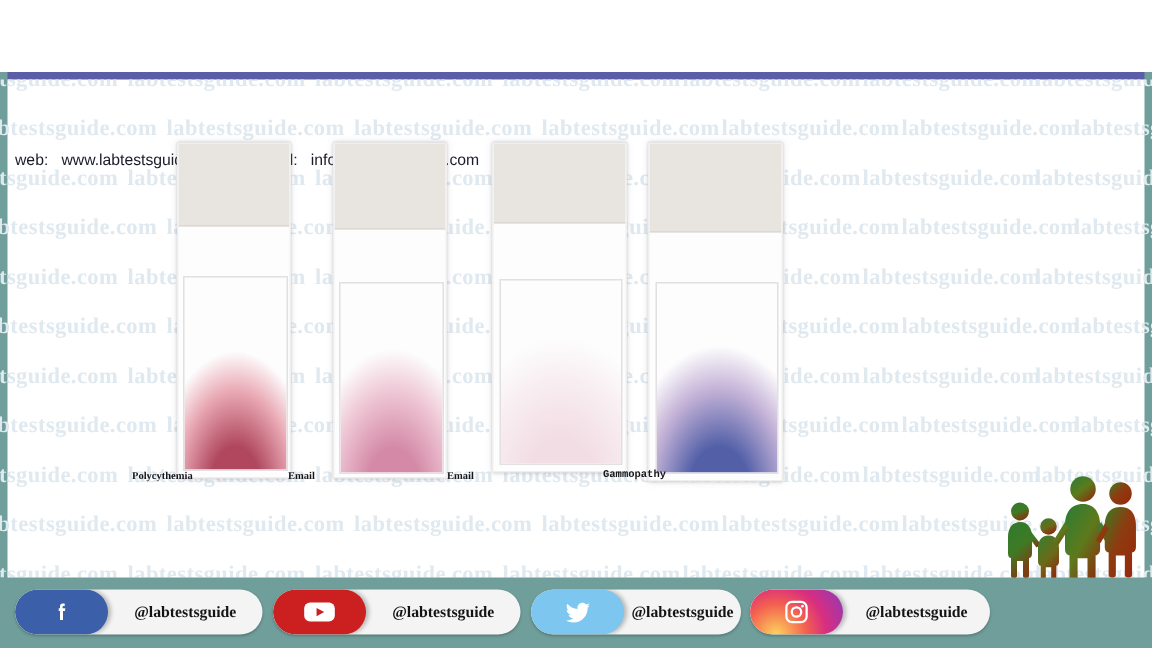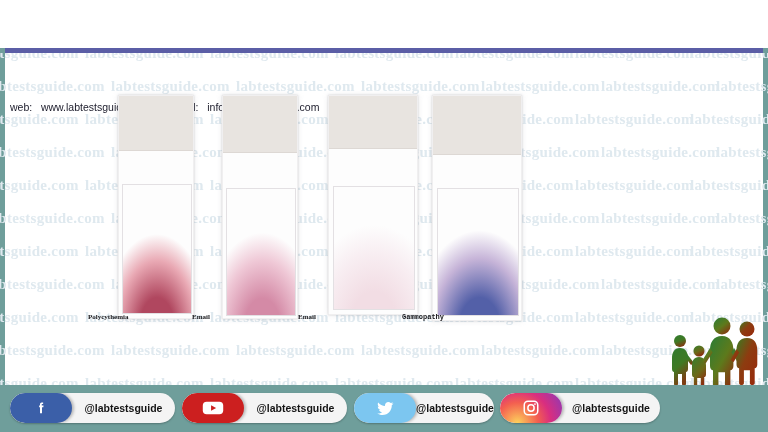--- a/index.html
+++ b/index.html
@@ -113,21 +113,21 @@
   .badge-icon{
     position:absolute;left:0;top:0;width:62px;height:30px;
     border-radius:15px;
     display:flex;align-items:center;justify-content:center;
     box-shadow:2px 0 3px rgba(0,0,0,.25);
     z-index:2;
   }
   .badge-handle{
     position:absolute;left:62px;top:0;right:0;height:30px;
     display:flex;align-items:center;justify-content:center;
-    font-family:Liberation Sans, sans-serif;
+    font-family:Liberation Serif, serif;
     font-weight:bold;
     font-size:10.5px;
     color:#141414;
     white-space:nowrap;
   }
   .ic-fb{background:#3b5fa8;}
   .ic-yt{background:#cc1f1f;}
   .ic-tw{background:#7cc6f0;}
   .ic-ig{background:radial-gradient(circle at 28% 100%, #fdd25c 0%, #f35f50 38%, #d92e7f 62%, #8a3ab9 100%);}
 

